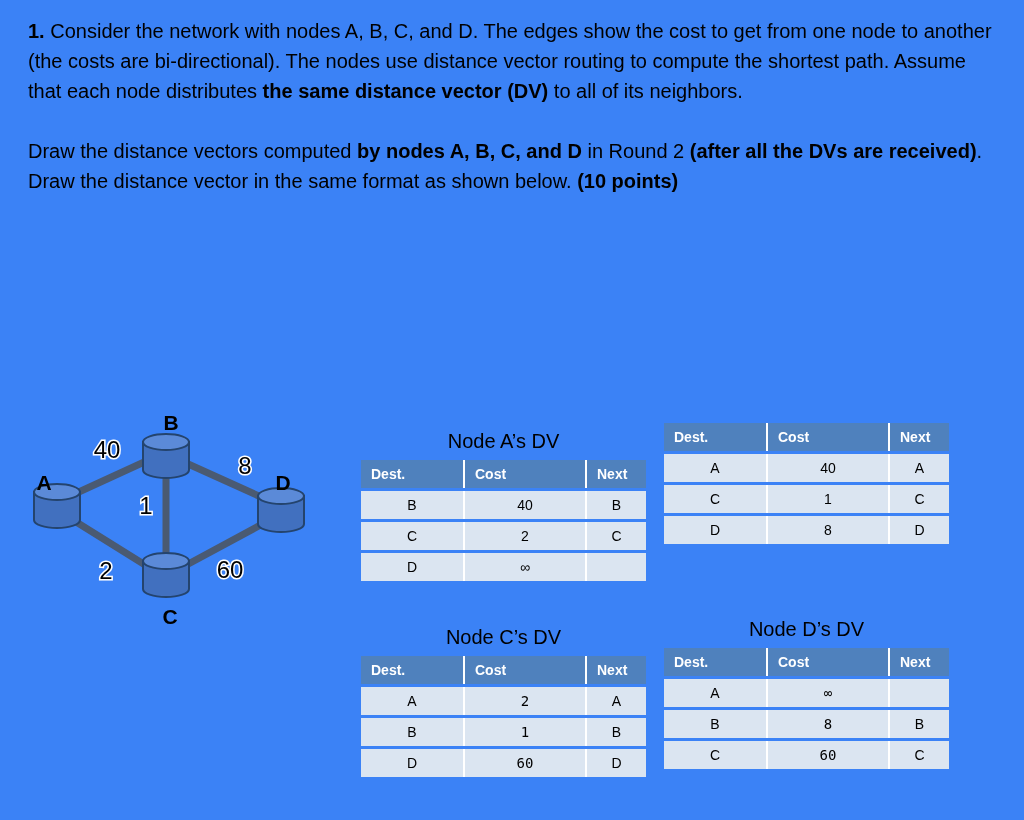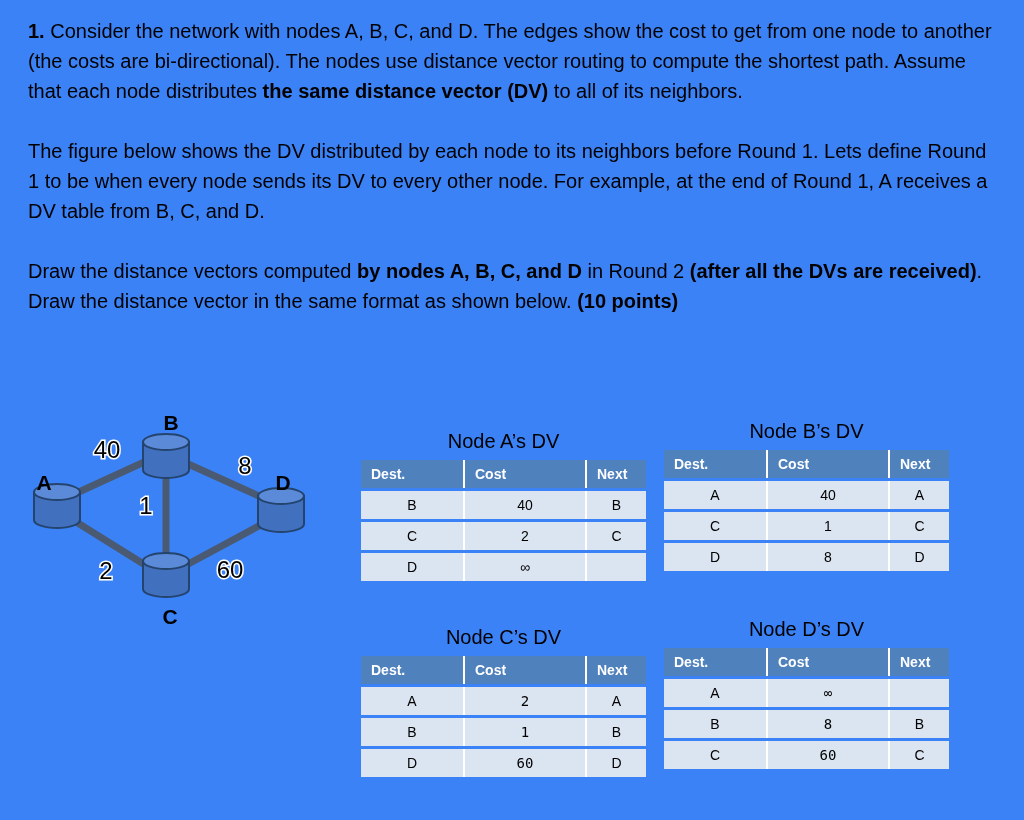--- a/index.html
+++ b/index.html
@@ -49,21 +49,20 @@
   #block-c { left:325px; top:626px; }
   #block-d { left:628px; top:618px; }
 </style>
 </head>
 <body>
 
 <div class="page">
 
   <div class="problem">
       <p class="para"><span class="b">1.</span><span> Consider the network with nodes A, B, C, and D. The edges show the cost to get from one node to another (the costs are bi-directional). The nodes use distance vector routing to compute the shortest path. Assume that each node distributes </span><span class="b">the same distance vector (DV)</span><span> to all of its neighbors.</span></p>
-      <p class="para"><span>The figure below shows the DV distributed by each node to its neighbors before Round 1. Lets define Round 1 to be when every node sends its DV to every other node. For example, at the end of Round 1, A receives a DV table from B, C, and D.</span></p>
       <p class="para"><span>Draw the distance vectors computed </span><span class="b">by nodes A, B, C, and D</span><span> in Round 2 </span><span class="b">(after all the DVs are received)</span><span>. Draw the distance vector in the same format as shown below. </span><span class="b">(10 points)</span></p>
     </div>
 
 
   <svg class="diagram" width="318" height="265" viewBox="0 0 318 265">
     <defs>
       <g id="cylinder">
         <path d="M -23 -14 L -23 14 A 23 8 0 0 0 23 14 L 23 -14 Z" fill="#4170bf" stroke="#24446e" stroke-width="2"></path>
         <ellipse cx="0" cy="-14" rx="23" ry="8" fill="#5b8ad8" stroke="#24446e" stroke-width="2"></ellipse>
       </g>
@@ -124,21 +123,20 @@
           <tr>
             <td>D</td>
             <td>∞</td>
             <td></td>
           </tr>
         </tbody>
     </table>
   </div>
 
   <div class="dv-block" id="block-b">
-    <div class="dv-title">Node B’s DV</div>
     <table class="dv-table">
       <thead>
           <tr>
             <th>Dest.</th>
             <th>Cost</th>
             <th>Next</th>
           </tr>
         </thead>
       <tbody>
           <tr>

